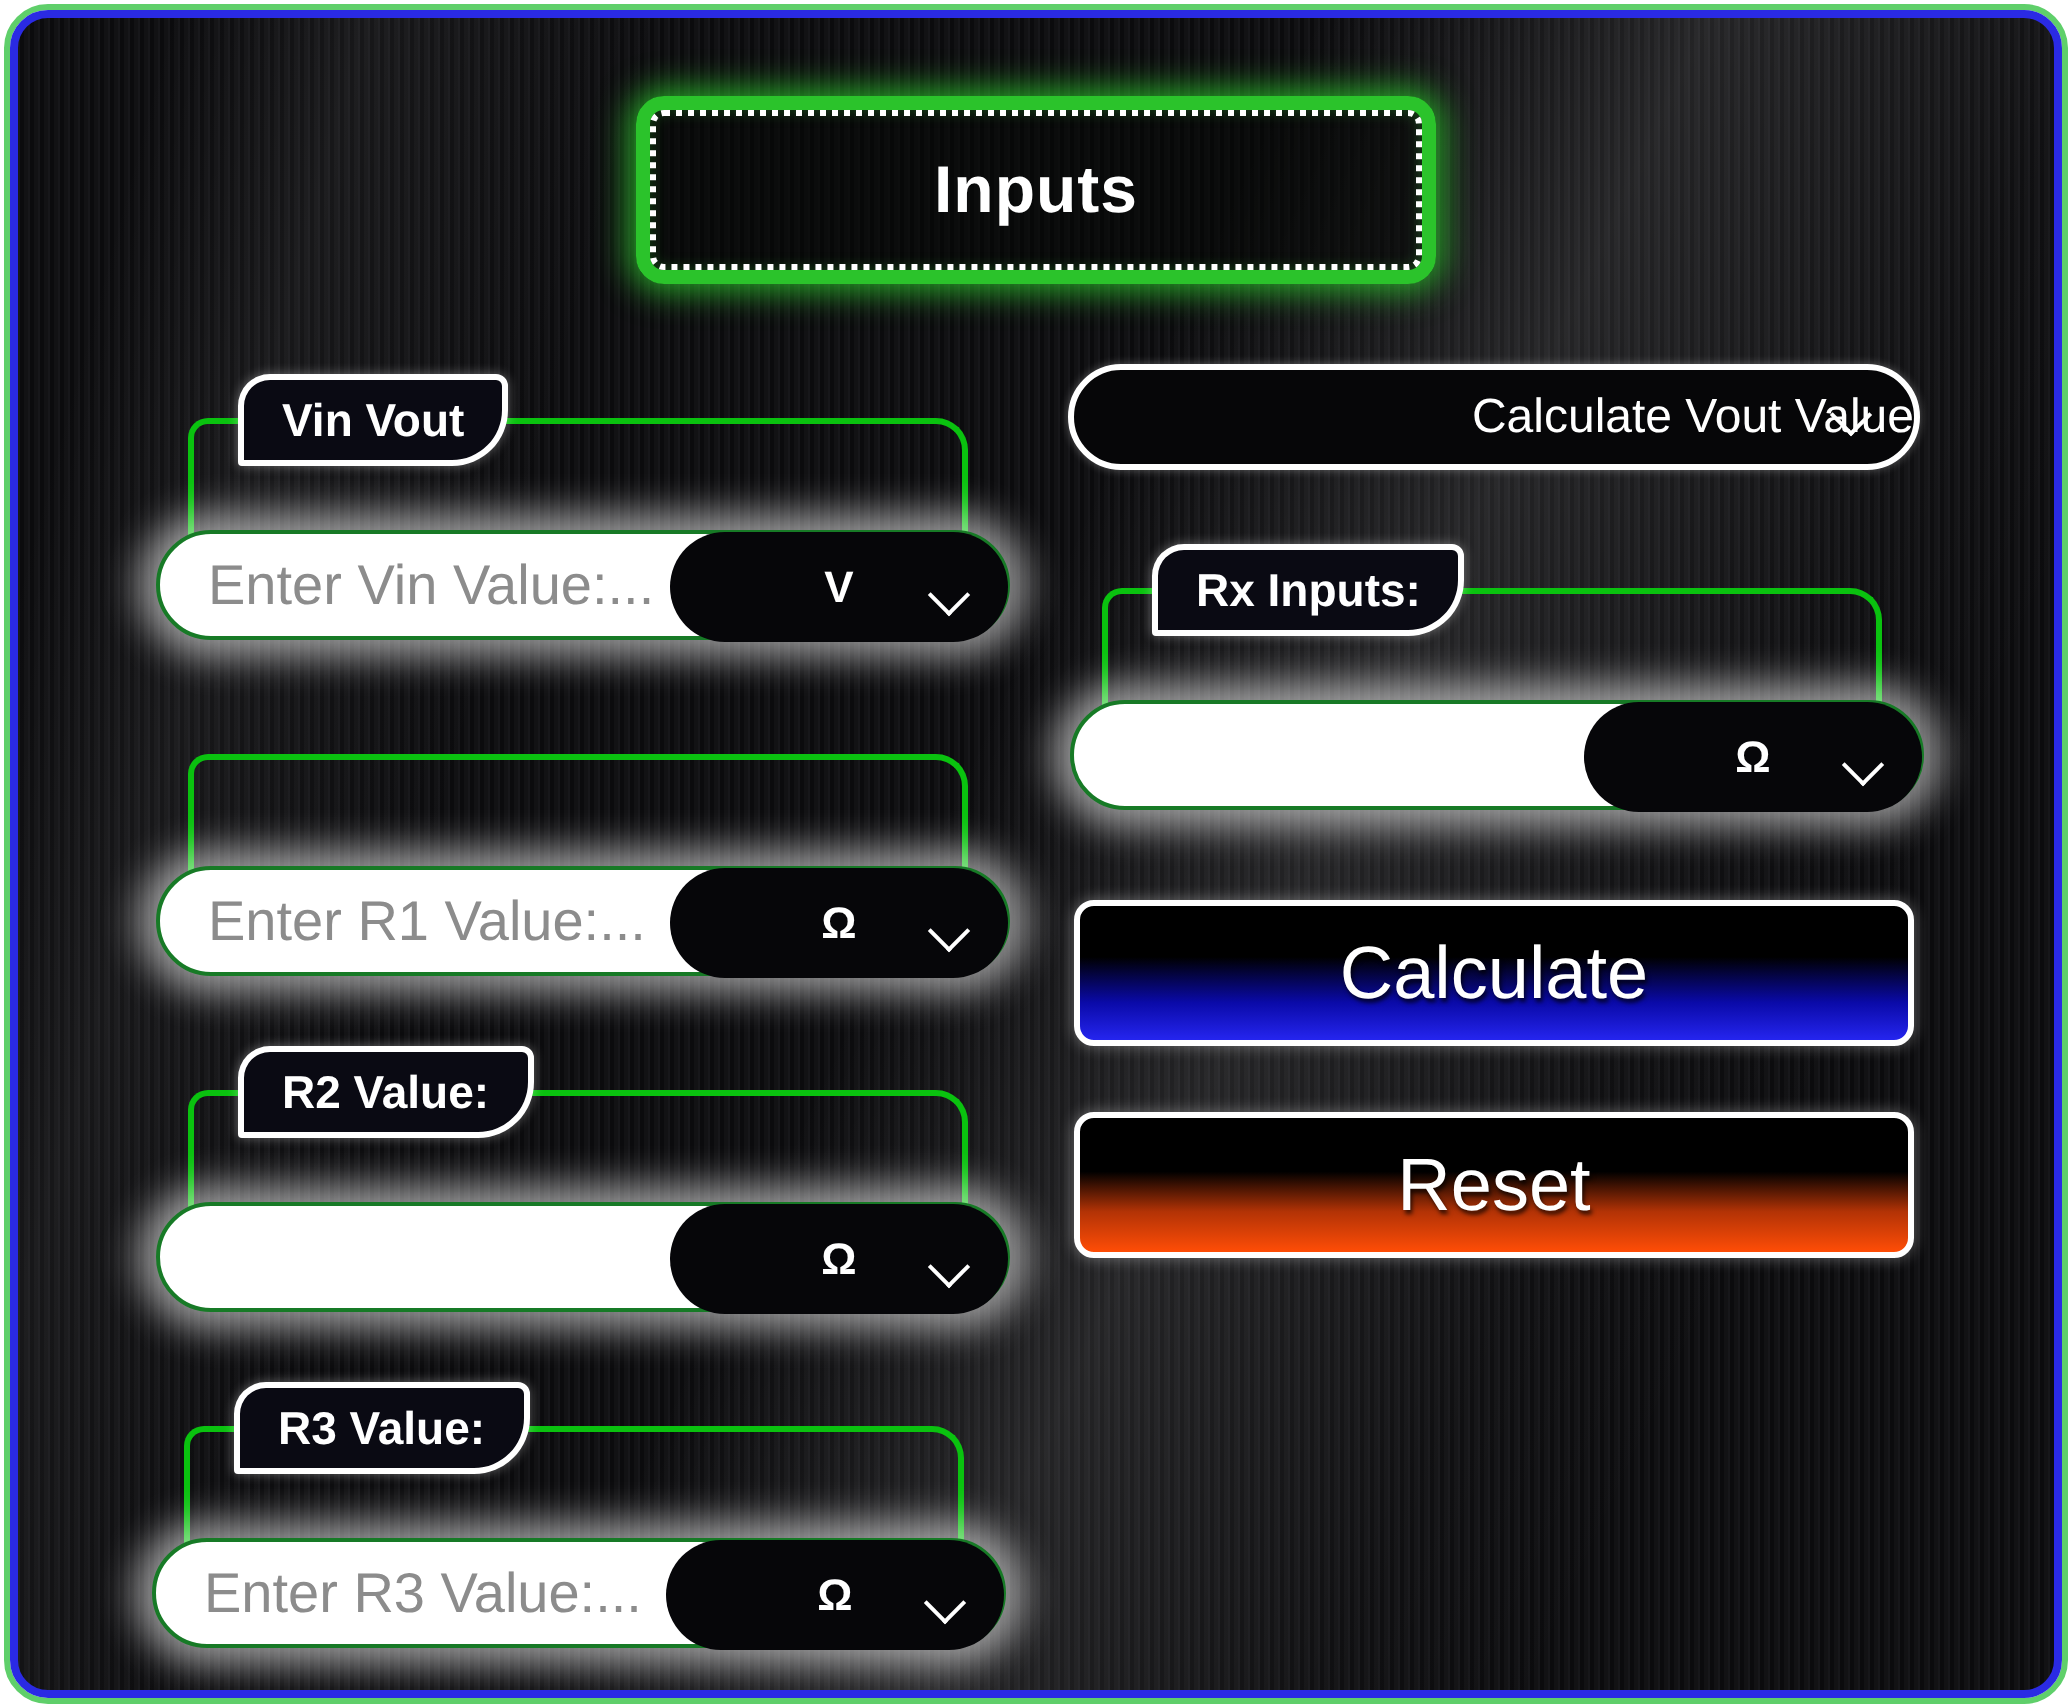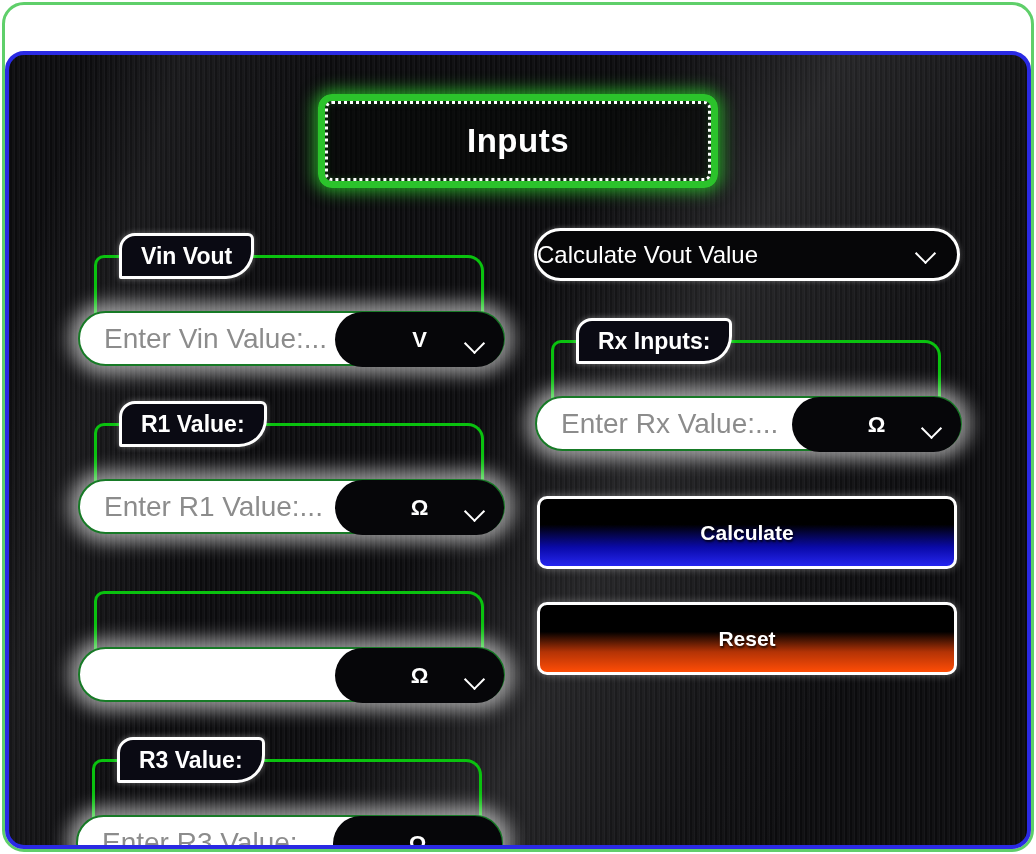--- a/index.html
+++ b/index.html
@@ -8,21 +8,21 @@
 
   
   .frame{position:absolute;left:2px;top:2px;right:2px;bottom:2px;
          border-radius:22px;border:3px solid #5fcf6a;}
   .frame-inner{position:absolute;inset:0;border-radius:19px;border:4px solid #2a2ae4;
          overflow:hidden;
          background-color:#101013;
          background-image:
            linear-gradient(115deg, rgba(255,255,255,0) 46%, rgba(255,255,255,0.10) 60%, rgba(255,255,255,0.02) 74%, rgba(255,255,255,0) 82%),
            linear-gradient(105deg, rgba(255,255,255,0) 6%, rgba(255,255,255,0.05) 14%, rgba(255,255,255,0) 26%),
-           repeating-linear-gradient(90deg,#17171a 0px,#17171a 1px,#0b0b0d 1px,#0b0b0d 3px,#121214 3px,#121214 5px); margin-top: 46px;}
+           repeating-linear-gradient(90deg,#17171a 0px,#17171a 1px,#0b0b0d 1px,#0b0b0d 3px,#121214 3px,#121214 5px);}
   .stage{position:absolute;left:-9px;top:-9px;width:1036px;height:854px;}
 
   
   .title-box{position:absolute;left:318px;top:48px;width:400px;height:94px;
              box-sizing:border-box;border:7px solid #2bc32b;border-radius:14px;
              background:rgba(6,8,6,0.55);
              box-shadow:0 0 16px 4px rgba(45,205,45,0.75), inset 0 0 8px rgba(45,205,45,0.35);}
   .title-dotted{position:absolute;inset:0;border:3px dotted #ffffff;border-radius:7px;
                 display:flex;align-items:center;justify-content:center;}
   .title-text{color:#fff;font-size:33px;font-weight:bold;letter-spacing:.5px;}
@@ -50,30 +50,30 @@
         background:#060609;border-radius:28px;z-index:4;cursor:pointer;
         display:flex;align-items:center;justify-content:center;}
   .unit .u-label{color:#fff;font-size:22px;font-weight:600;}
   .chev{width:13px;height:13px;border-right:2.5px solid #fff;border-bottom:2.5px solid #fff;
         transform:rotate(45deg);margin-top:-6px;}
   .unit .chev{position:absolute;right:22px;top:24px;margin-top:0;}
 
   
   .mode-select{position:absolute;left:534px;top:182px;width:426px;height:53px;
         box-sizing:border-box;background:#060608;border:3px solid #ffffff;border-radius:27px;
-        display:flex;align-items:center;justify-content:flex-start;cursor:pointer;
+        display:flex;align-items:center;justify-content:flex-end;cursor:pointer;
         box-shadow:0 0 5px rgba(255,255,255,0.3);}
   .mode-select .m-label{color:#fff;font-size:24px;}
   .mode-select .chev{position:absolute;right:24px;top:21px;}
 
   .btn{position:absolute;left:537px;width:420px;height:73px;
        box-sizing:border-box;border:3px solid #ffffff;border-radius:10px;
        display:flex;align-items:center;justify-content:center;cursor:pointer;
        box-shadow:0 0 8px rgba(255,255,255,0.35);}
-  .btn span{color:#fff;font-size:21px;font-weight:bold;text-shadow:1px 2px 2px rgba(0,0,0,0.7);}
+  .btn span{color:#fff;font-size:37px;font-weight:normal;text-shadow:1px 2px 2px rgba(0,0,0,0.7);}
   .btn-calculate{top:450px;
        background:linear-gradient(180deg,#000 0%,#000 38%,#0a0aa8 72%,#2525ef 100%);}
   .btn-reset{top:556px;
        background:linear-gradient(180deg,#000 0%,#000 40%,#b33306 70%,#ff4d06 100%);}
 </style>
 </head>
 <body>
 
 <div class="frame">
  <div class="frame-inner">
@@ -94,34 +94,34 @@
         <input type="text" placeholder="Enter Vin Value:..." style="">
         <div class="unit">
           <span class="u-label">V</span>
           <span class="chev"></span>
         </div>
       </div>
     </div>
 
     <div class="group" style="left:78px;top:355px;">
       <div class="wire"></div>
-      <div class="label-box">
-        <span>R1 Value:</span>
-      </div>
       <div class="pill">
         <input type="text" placeholder="Enter R1 Value:..." style="">
         <div class="unit">
           <span class="u-label">Ω</span>
           <span class="chev"></span>
         </div>
       </div>
     </div>
 
     <div class="group" style="left:78px;top:523px;">
       <div class="wire"></div>
+      <div class="label-box">
+        <span>R2 Value:</span>
+      </div>
       <div class="pill">
         <div class="unit">
           <span class="u-label">Ω</span>
           <span class="chev"></span>
         </div>
       </div>
     </div>
 
     <div class="group" style="left:76px;top:691px;">
       <div class="wire"></div>
@@ -141,21 +141,20 @@
       <span class="m-label">Calculate Vout Value</span>
       <span class="chev"></span>
     </div>
 
     <div class="group" style="left:535px;top:272px;">
       <div class="wire"></div>
       <div class="label-box">
         <span>Rx Inputs:</span>
       </div>
       <div class="pill">
-        <input type="text" placeholder="Enter Rx Value:..." style="">
         <div class="unit">
           <span class="u-label">Ω</span>
           <span class="chev"></span>
         </div>
       </div>
     </div>
 
     <div class="btn btn-calculate">
       <span>Calculate</span>
     </div>

